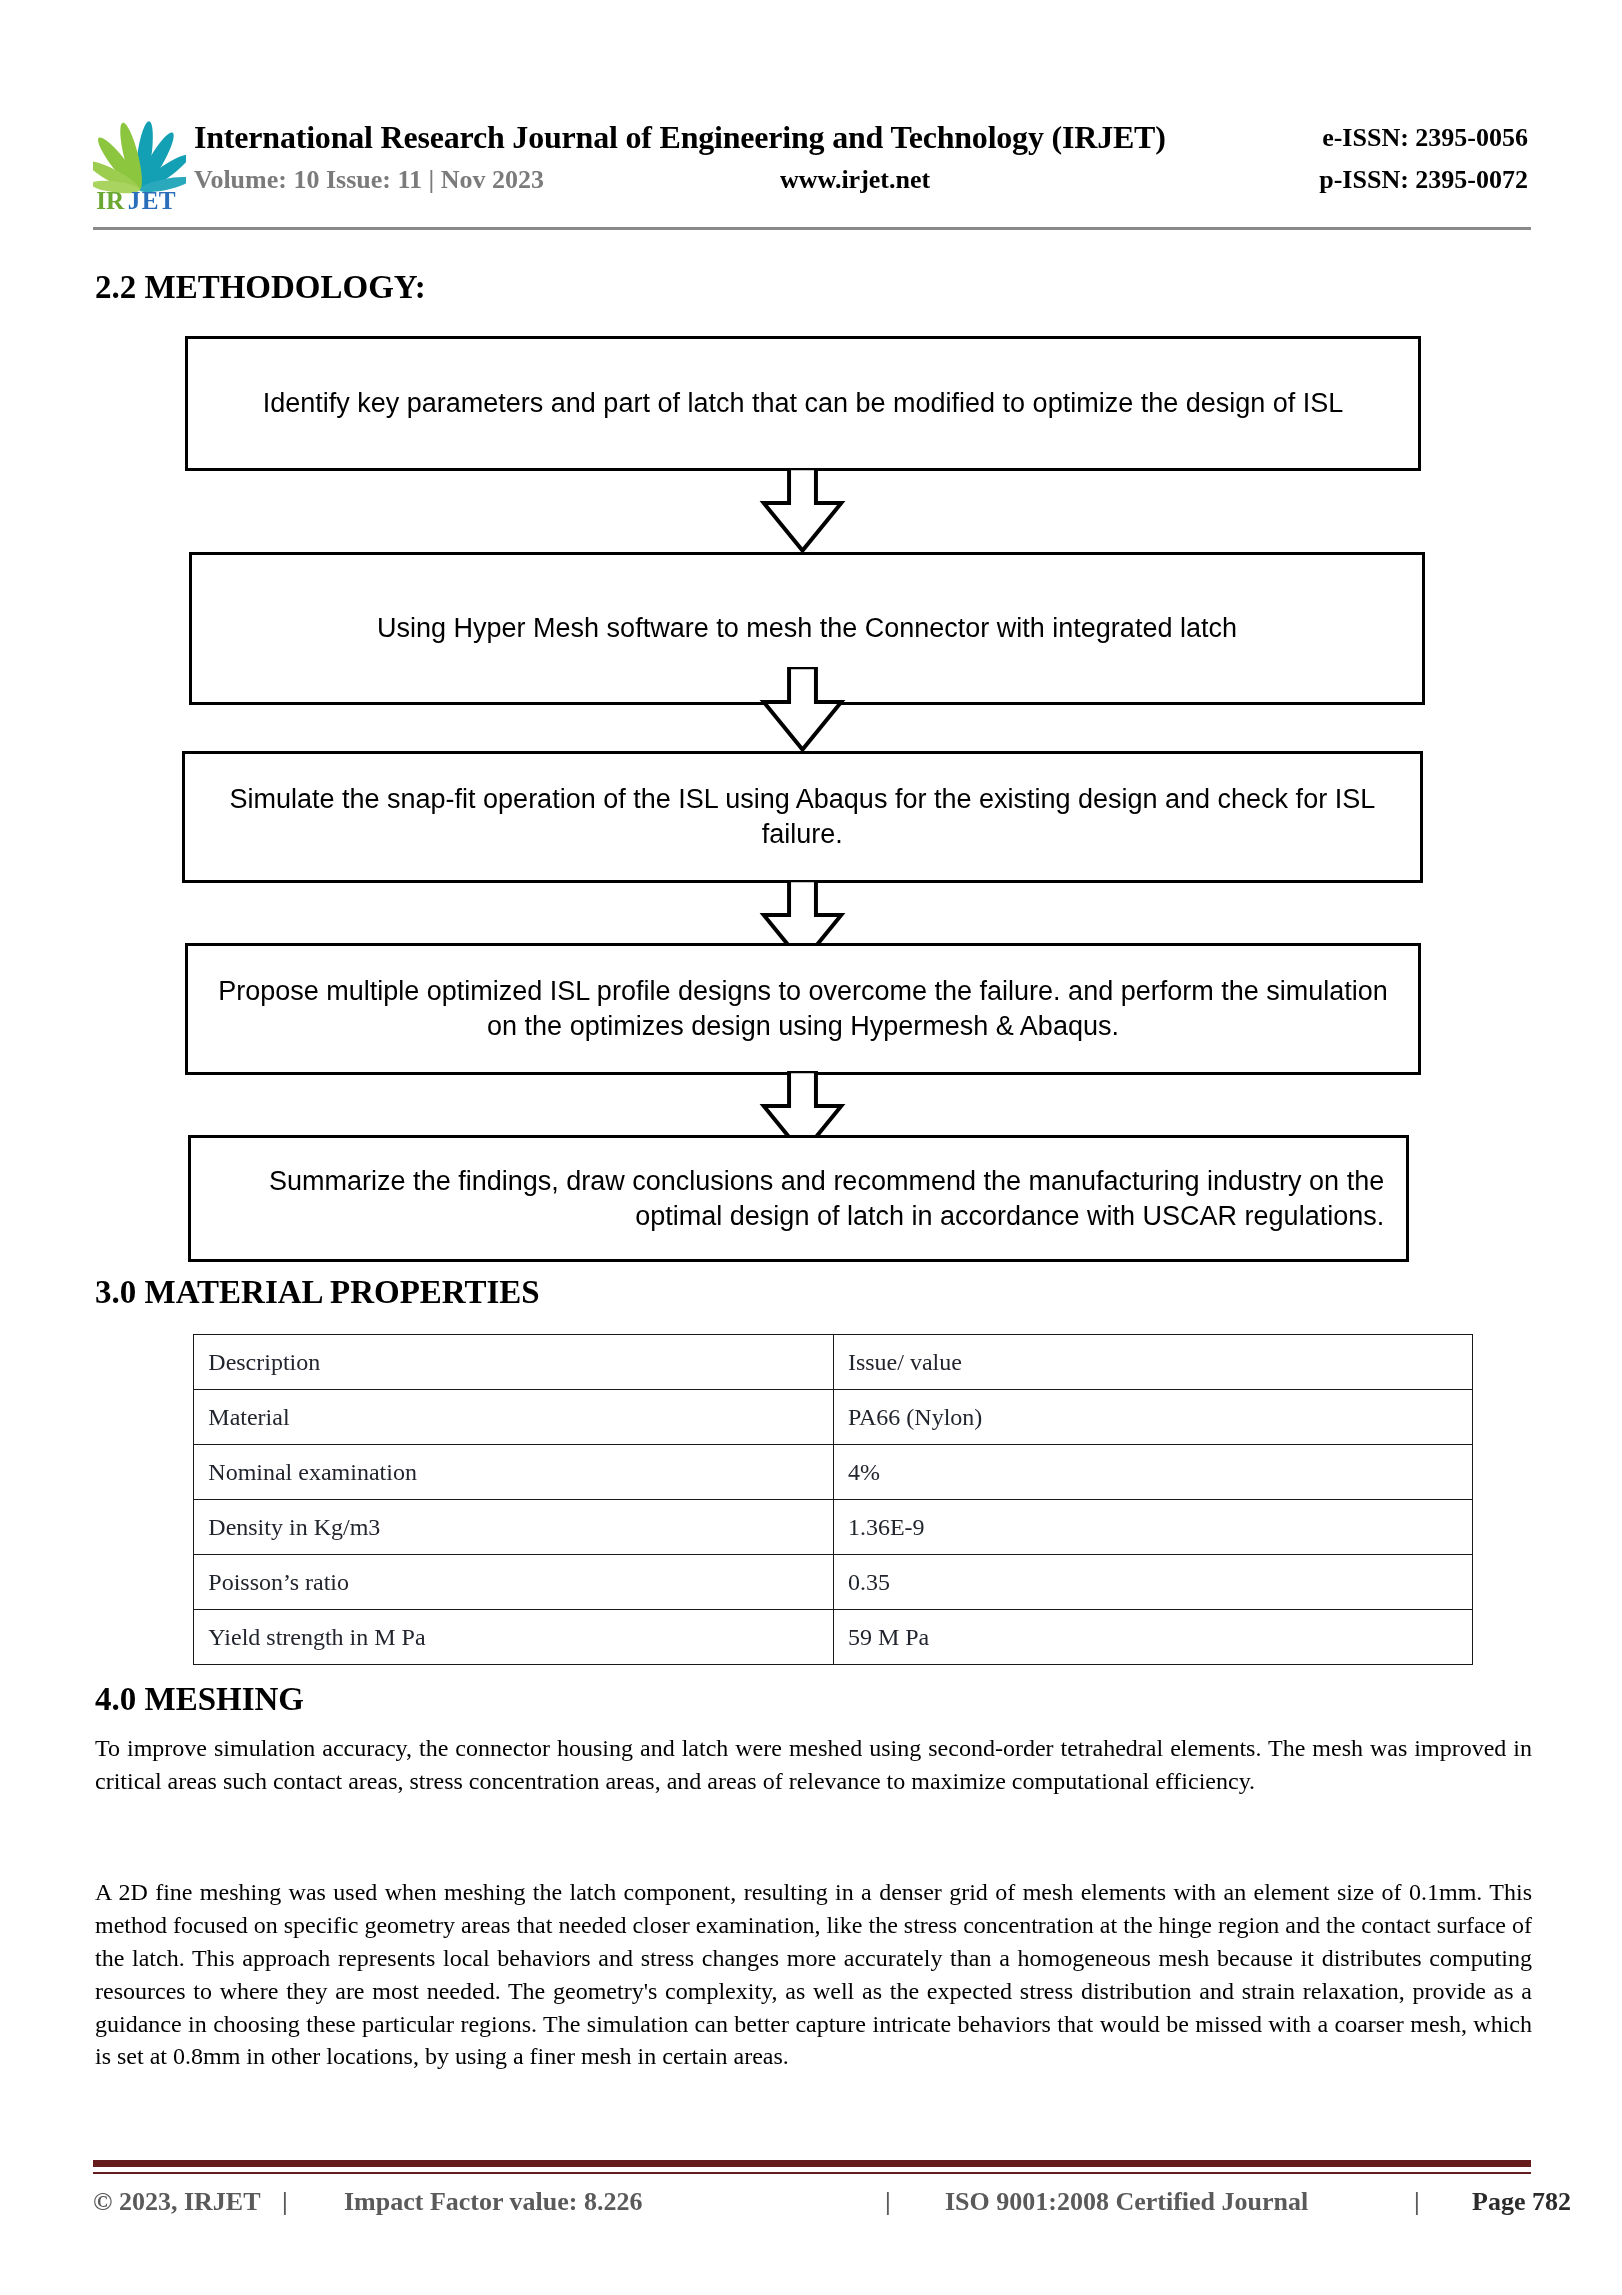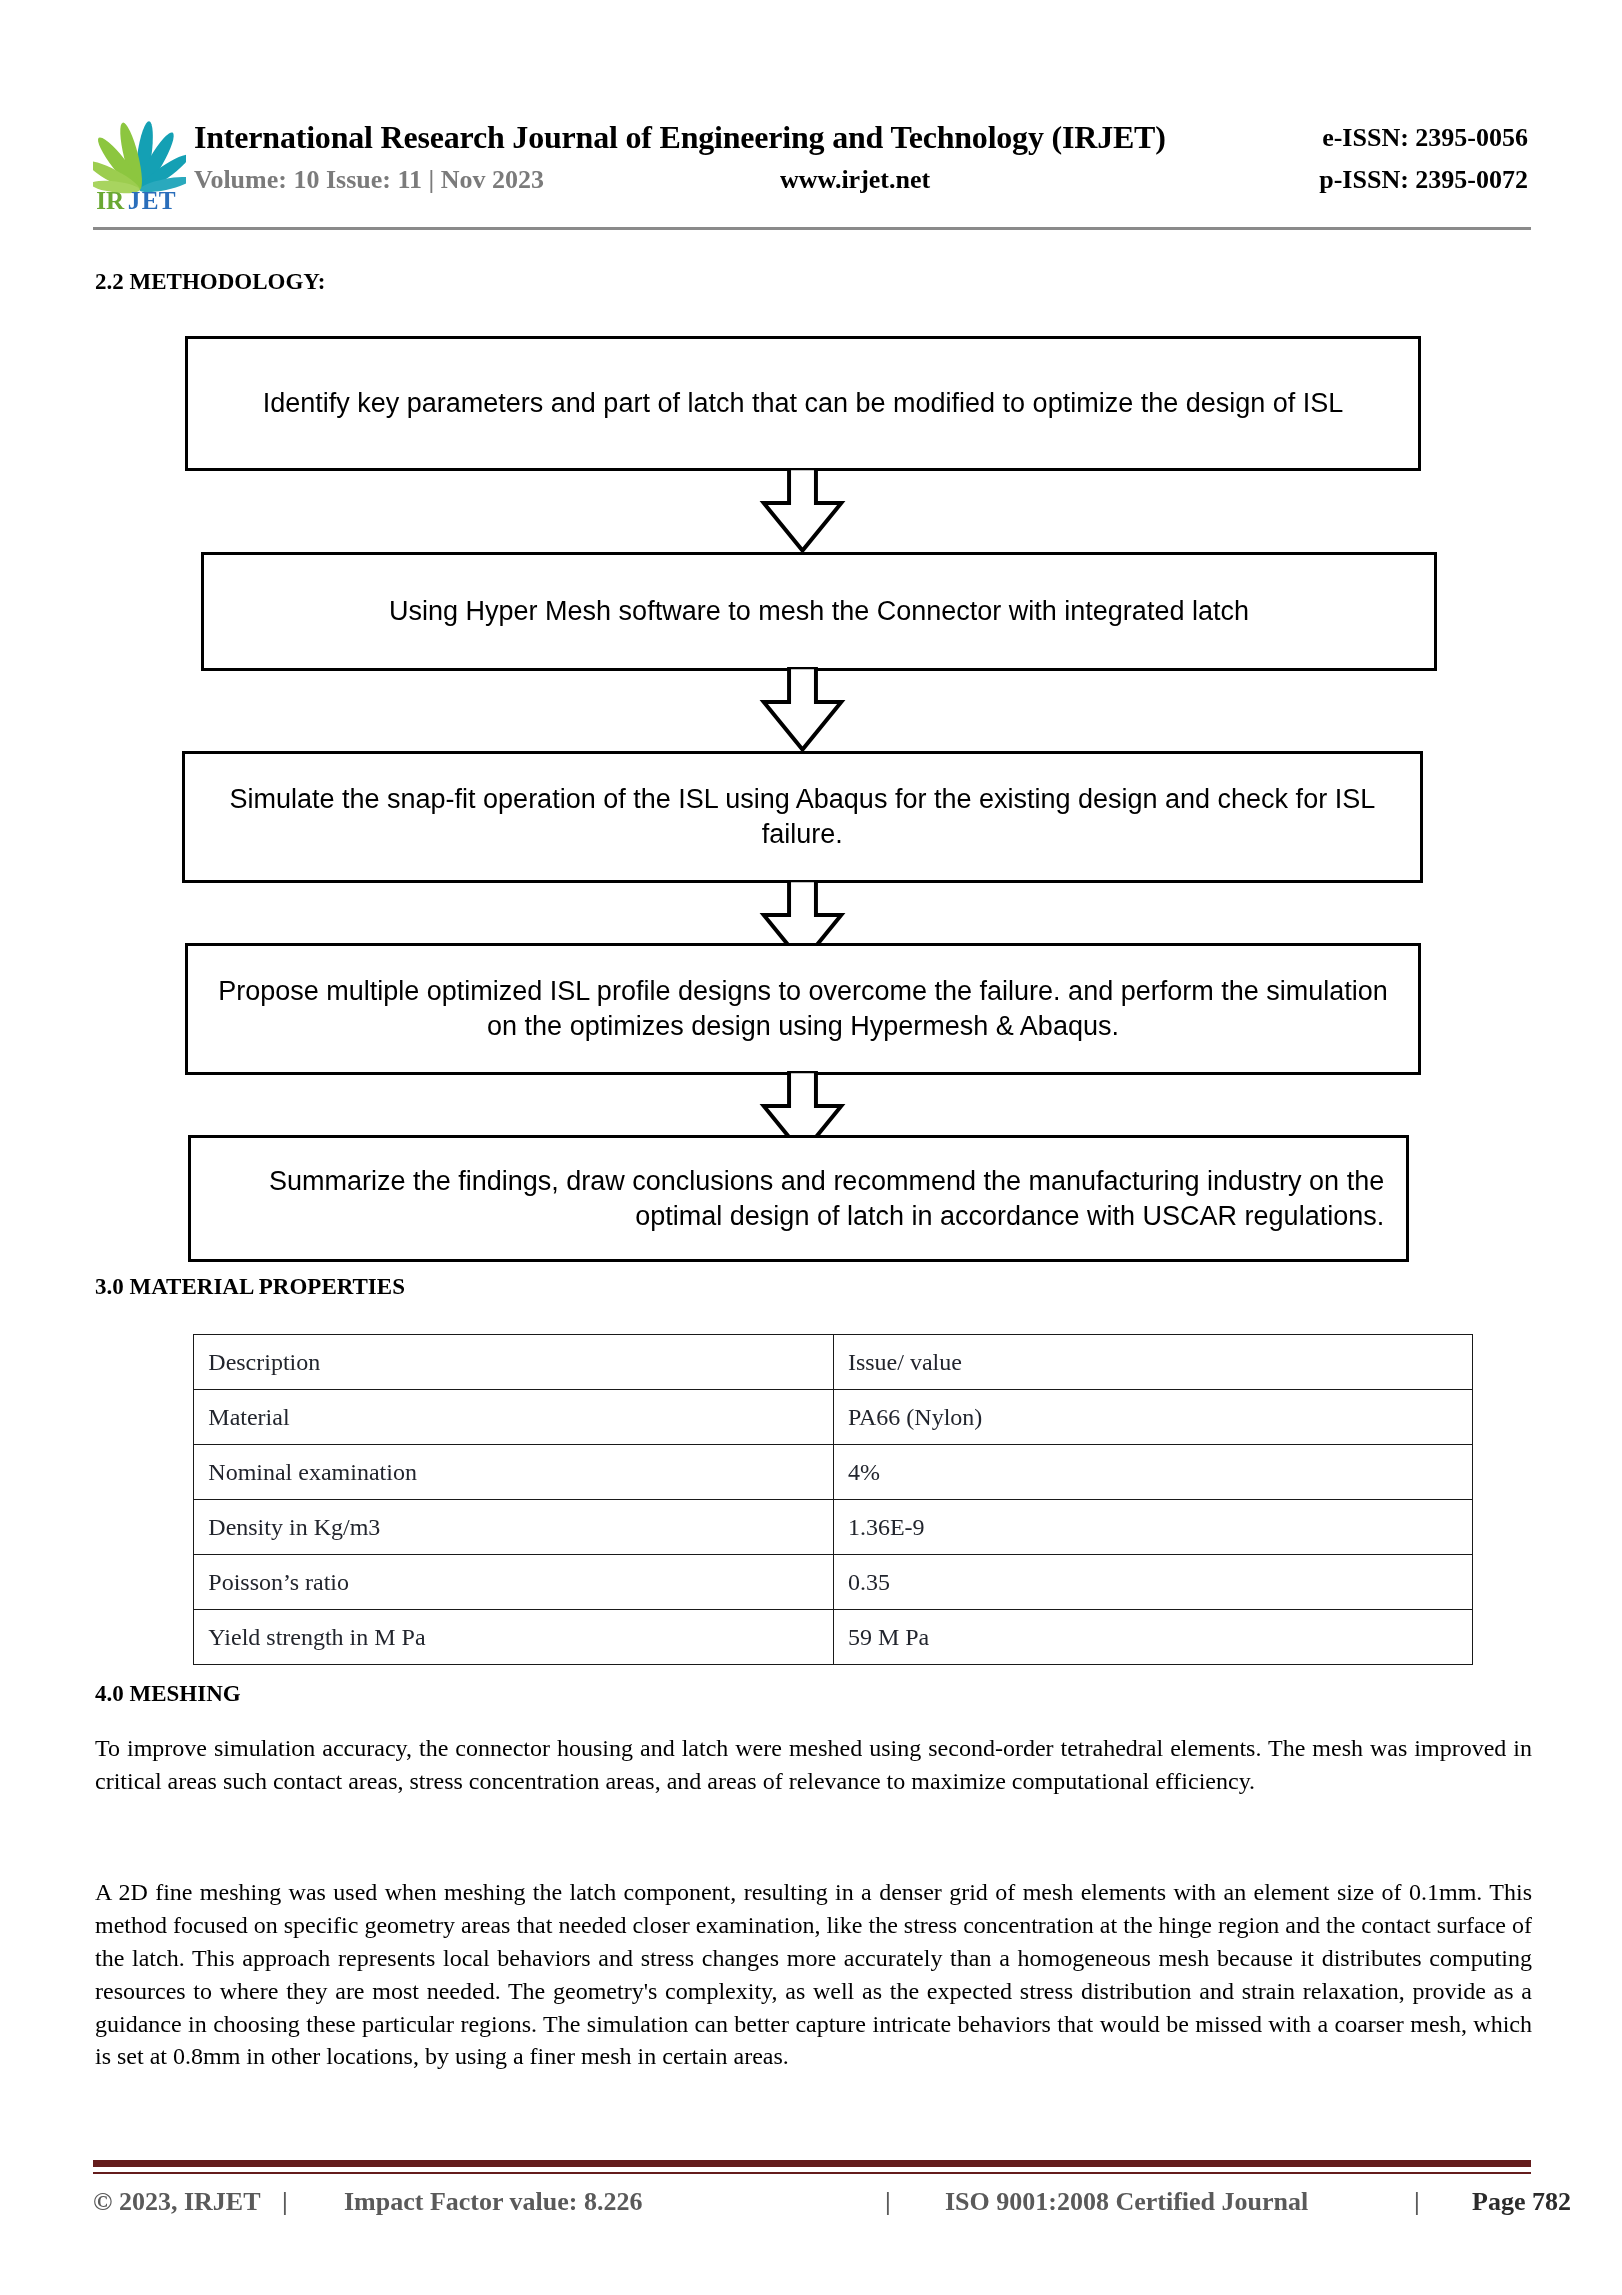--- a/index.html
+++ b/index.html
@@ -102,21 +102,21 @@
     left: 93px;
     top: 227px;
     width: 1438px;
     height: 3.2px;
     background: #8a8a8a;
   }
 
   
   .sec-heading {
     position: absolute;
-    font-size: 23px;
+    font-size: 33px;
     font-weight: bold;
     font-family: "Liberation Serif", serif;
     white-space: nowrap;
   }
   #heading-methodology { left: 95px; top: 269px; }
   #heading-material    { left: 95px; top: 1274px; }
   #heading-meshing     { left: 95px; top: 1681px; }
 
   
   .flow {
@@ -264,21 +264,21 @@
     <div class="flow-box" style="left:0px; top:0px; width:1236px; height:135px;">
       <span>Identify key parameters and part of latch that can be modified to optimize the design of ISL</span>
     </div>
 
     <div class="arrow" style="left:574px; top:132px;">
       <svg width="87" height="86" viewBox="0 0 110 108">
         <polygon points="38,0 72,0 72,44 104,44 55,104 6,44 38,44" fill="#ffffff" stroke="#000000" stroke-width="5" stroke-linejoin="miter"></polygon>
       </svg>
     </div>
 
-    <div class="flow-box" style="left:16px; top:216px; width:1236px; height:119px;">
+    <div class="flow-box" style="left:4px; top:216px; width:1236px; height:153px;">
       <span>Using Hyper Mesh software to mesh the Connector with integrated latch</span>
     </div>
 
     <div class="arrow" style="left:574px; top:331px;">
       <svg width="87" height="86" viewBox="0 0 110 108">
         <polygon points="38,0 72,0 72,44 104,44 55,104 6,44 38,44" fill="#ffffff" stroke="#000000" stroke-width="5" stroke-linejoin="miter"></polygon>
       </svg>
     </div>
 
     <div class="flow-box" style="left:-3.2px; top:415px; width:1241px; height:132px;">

